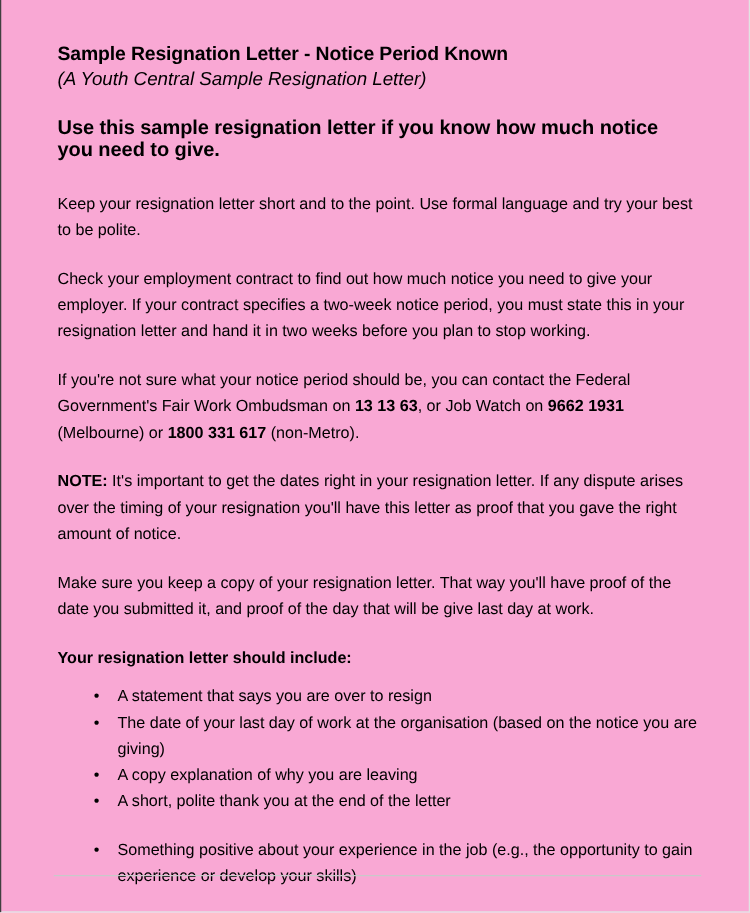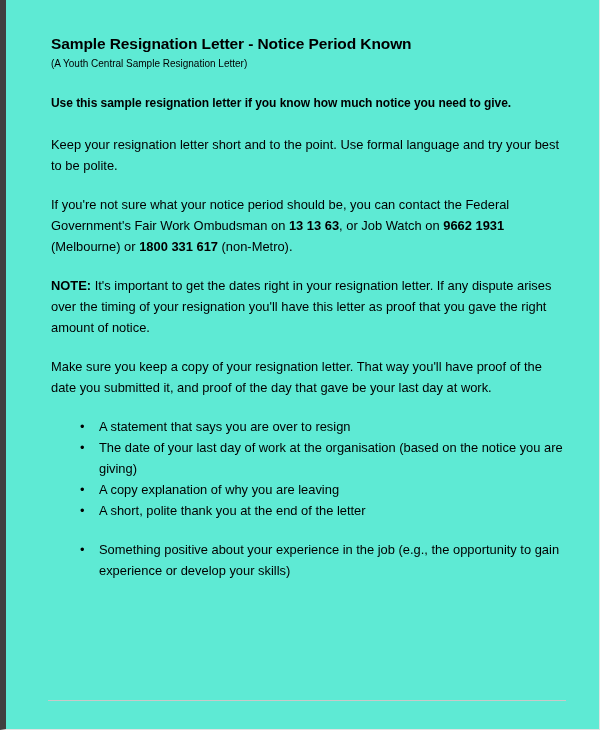--- a/index.html
+++ b/index.html
@@ -12,45 +12,46 @@
     height: 730px;
     font-family: "Liberation Sans", sans-serif;
     color: #000000;
     overflow: hidden;
   }
   .page {
     position: relative;
     width: 600px;
     height: 730px;
     box-sizing: border-box;
-    background: #5eead4;
-    border-left: 6px solid #404040;
+    background: #f9a8d4;
+    border-left: 1px solid #404040;
     border-right: 1px solid #e2e2e2;
     border-bottom: 1px solid #e2e2e2;
   }
   .content {
     position: absolute;
     left: 45px;
     top: 34px;
     width: 512px;
   }
   .doc-title {
     font-size: 15.5px;
     font-weight: bold;
     line-height: 19px;
     margin: 0 0 2px 0;
     letter-spacing: -0.1px;
   }
   .doc-subtitle {
-    font-size: 10px;
+    font-size: 15px;
+    font-style: italic;
     line-height: 17px;
     margin: 0 0 22px 0;
   }
   .lead {
-    font-size: 12px;
+    font-size: 16px;
     font-weight: bold;
     line-height: 18px;
     margin: 0 0 22px 0;
     letter-spacing: -0.05px;
   }
   p.body-par {
     font-size: 12.9px;
     line-height: 21px;
     margin: 13px 0 18px 0;
   }
@@ -95,27 +96,29 @@
 <div class="page">
   <div class="content">
 
     <h1 class="doc-title">Sample Resignation Letter - Notice Period Known</h1>
     <div class="doc-subtitle">(A Youth Central Sample Resignation Letter)</div>
 
     <div class="lead">Use this sample resignation letter if you know how much notice you need to give.</div>
 
     <p class="body-par">Keep your resignation letter short and to the point. Use formal language and try your best to be polite.</p>
 
+    <p class="body-par">Check your employment contract to find out how much notice you need to give your employer. If your contract specifies a two-week notice period, you must state this in your resignation letter and hand it in two weeks before you plan to stop working.</p>
 
     <p class="body-par"><span>If you're not sure what your notice period should be, you can contact the Federal Government's Fair Work Ombudsman on </span><b class="inline-bold">13 13 63</b><span>, or Job Watch on </span><b class="inline-bold">9662 1931</b><span> (Melbourne) or </span><b class="inline-bold">1800 331 617</b><span> (non-Metro).</span></p>
 
     <p class="body-par"><b class="inline-bold">NOTE:</b><span> It's important to get the dates right in your resignation letter. If any dispute arises over the timing of your resignation you'll have this letter as proof that you gave the right amount of notice.</span></p>
 
-    <p class="body-par">Make sure you keep a copy of your resignation letter. That way you'll have proof of the date you submitted it, and proof of the day that gave be your last day at work.</p>
+    <p class="body-par">Make sure you keep a copy of your resignation letter. That way you'll have proof of the date you submitted it, and proof of the day that will be give last day at work.</p>
 
+    <div class="section-head">Your resignation letter should include:</div>
 
     <ul class="bullets">
       <li><span class="dot">•</span><span>A statement that says you are over to resign</span></li>
       <li><span class="dot">•</span><span>The date of your last day of work at the organisation (based on the notice you are giving)</span></li>
       <li><span class="dot">•</span><span>A copy explanation of why you are leaving</span></li>
       <li><span class="dot">•</span><span>A short, polite thank you at the end of the letter</span></li>
     </ul>
 
 
     <ul class="bullets">

